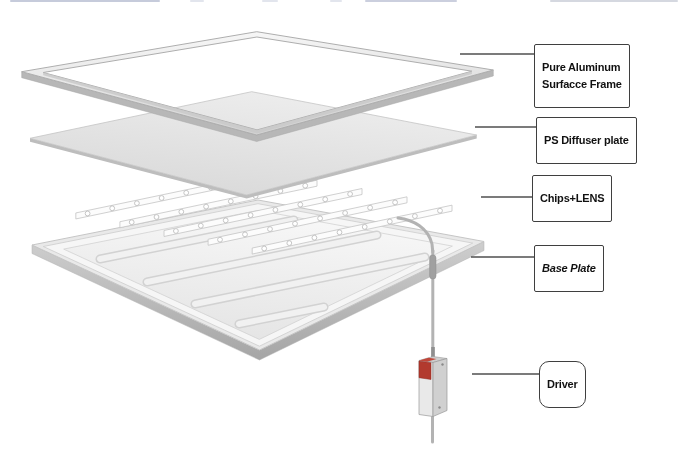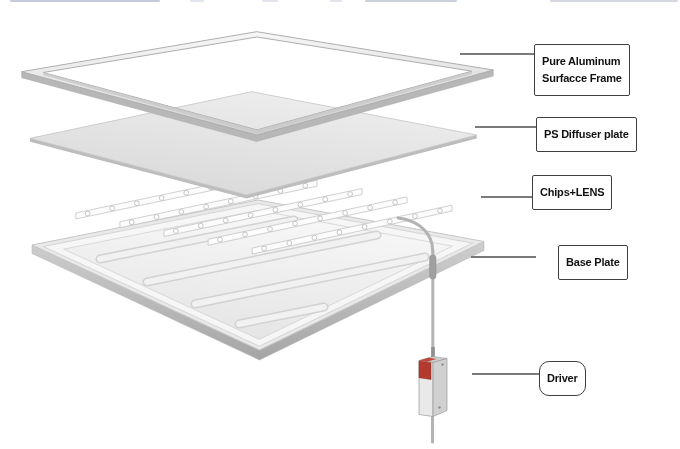--- a/index.html
+++ b/index.html
@@ -4,21 +4,21 @@
 <style>
   html,body{margin:0;padding:0;background:#ffffff;}
   .canvas{
     position:relative;width:680px;height:449px;background:#ffffff;overflow:hidden;
     font-family:"Liberation Sans",sans-serif;
   }
   .diagram-svg{position:absolute;left:0;top:0;}
   .remnant{position:absolute;top:0;height:2px;border-radius:1px;background:#98a0bd;}
   .label-box{
     position:absolute;background:#ffffff;border:1.5px solid var(--label-border,#3f3f3f);
-    border-radius:2px;padding:8px 7px;white-space:nowrap;
+    border-radius:2px;padding:14px 7px;white-space:nowrap;
     font-size:11px;line-height:17px;font-weight:700;letter-spacing:-0.2px;
     color:var(--label-text,#111111);width:max-content;
   }
   .label-line{display:block;}
 </style>
 </head>
 <body>
 
 <div class="canvas">
 
@@ -159,21 +159,21 @@
   </div>
 
   <div class="label-box" style="left:536px;top:117px;">
     <span class="label-line">PS Diffuser plate</span>
   </div>
 
   <div class="label-box" style="left:532px;top:175px;">
     <span class="label-line">Chips+LENS</span>
   </div>
 
-  <div class="label-box" style="left:558px;top:245px;">
+  <div class="label-box" style="left:534px;top:245px;font-style:italic;">
     <span class="label-line">Base Plate</span>
   </div>
 
   <div class="label-box" style="left:539px;top:361px;border-radius:10px;">
     <span class="label-line">Driver</span>
   </div>
 
 </div>
 
 </body></html>

